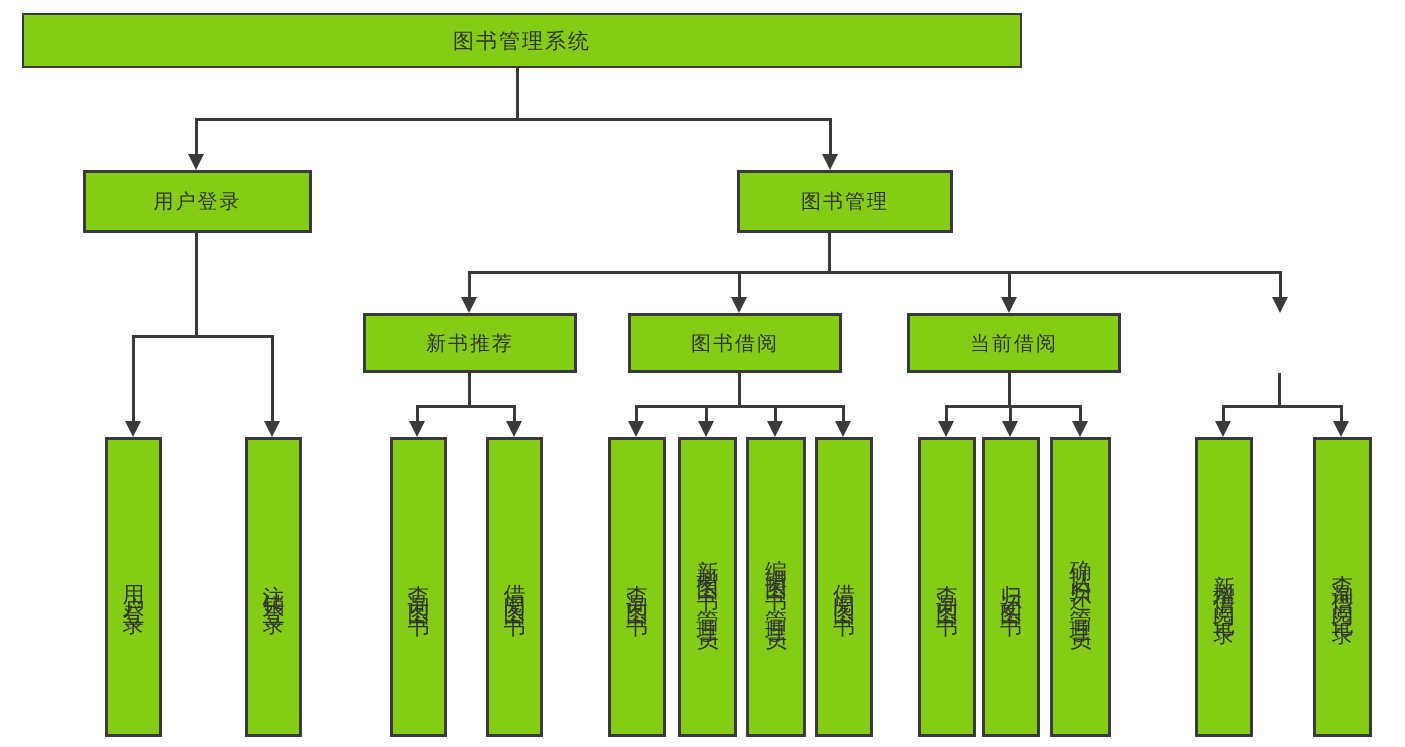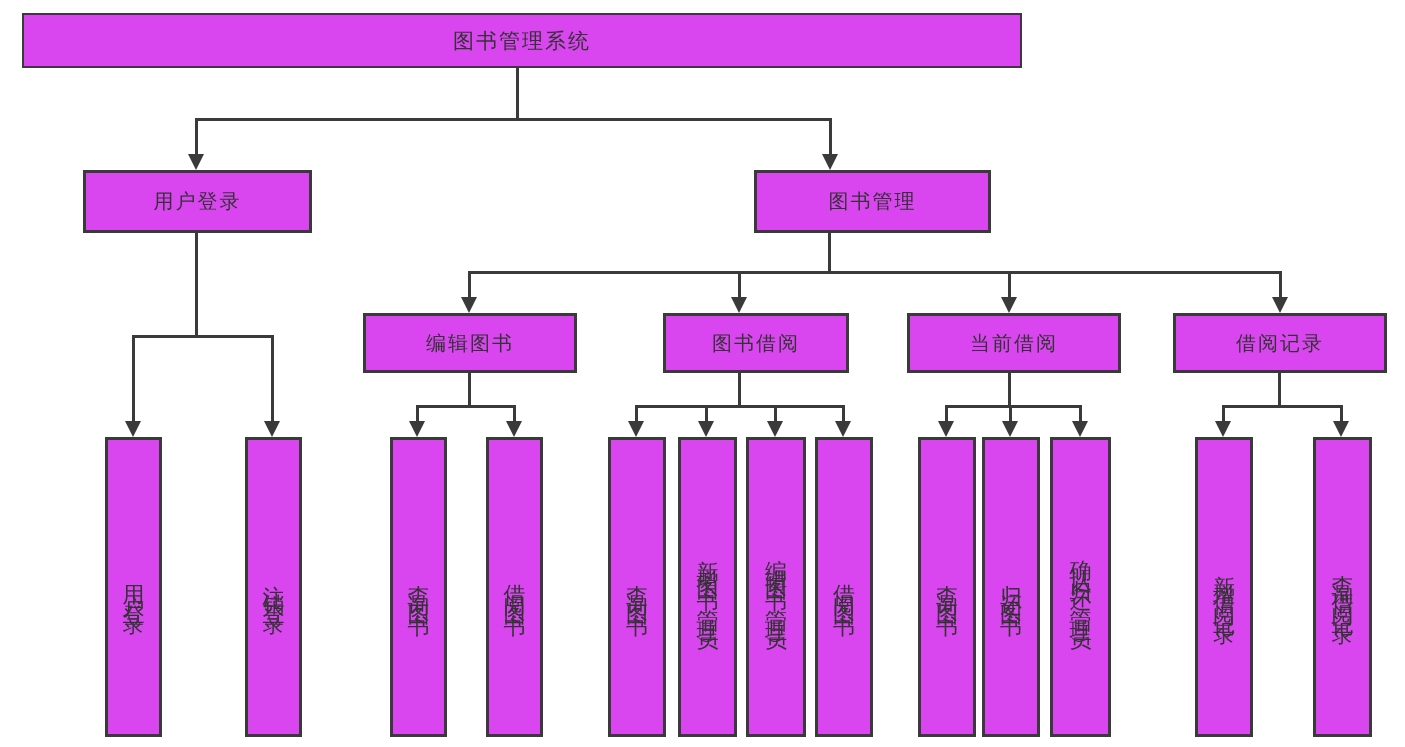--- a/index.html
+++ b/index.html
@@ -1,21 +1,21 @@
 <!DOCTYPE html>
 <html><head>
 <meta charset="utf-8">
 <style>
   html,body{margin:0;padding:0;background:#fff;}
   .canvas{
     position:relative;width:1405px;height:747px;background:var(--bg,#fff);
     font-family:"Liberation Sans","DejaVu Sans",sans-serif;overflow:hidden;
   }
   .box{
-    position:absolute;border:3px solid var(--line,#3a3a3a);background:#d946ef;
+    position:absolute;border:3px solid var(--line,#3a3a3a);background:#84cc16;
     display:flex;align-items:center;justify-content:center;box-sizing:border-box;
   }
   .box.root{border-width:2px;}
   .lbl{
     font-size:20px;color:var(--text,#333);letter-spacing:2px;white-space:nowrap;
   }
   .root .lbl{font-size:21px;}
   .vbox .lbl{
     writing-mode:vertical-rl;text-orientation:mixed;
     font-size:22px;letter-spacing:10px;white-space:normal;line-height:1;
@@ -44,21 +44,21 @@
   <div class="line" style="left:516px;top:68px;width:3px;height:50px"></div>
   <div class="line" style="left:195px;top:118px;width:637px;height:3px"></div>
   <div class="line" style="left:195px;top:118px;width:3px;height:38px"></div>
   <div class="ahead" style="left:188px;top:154px"></div>
   <div class="line" style="left:829px;top:118px;width:3px;height:38px"></div>
   <div class="ahead" style="left:822px;top:154px"></div>
 
   <div class="box" style="left:83px;top:170px;width:229px;height:63px">
     <span class="lbl">用户登录</span>
   </div>
-  <div class="box" style="left:754px;top:170px;width:237px;height:63px">
+  <div class="box" style="left:737px;top:170px;width:216px;height:63px">
     <span class="lbl">图书管理</span>
   </div>
 
   <div class="line" style="left:195px;top:233px;width:3px;height:102px"></div>
   <div class="line" style="left:132px;top:335px;width:142px;height:3px"></div>
   <div class="line" style="left:132px;top:335px;width:3px;height:86px"></div>
   <div class="ahead" style="left:125px;top:421px"></div>
   <div class="line" style="left:271px;top:335px;width:3px;height:86px"></div>
   <div class="ahead" style="left:264px;top:421px"></div>
 
@@ -67,30 +67,27 @@
   <div class="line" style="left:468px;top:271px;width:3px;height:27px"></div>
   <div class="ahead" style="left:461px;top:297px"></div>
   <div class="line" style="left:738px;top:271px;width:3px;height:27px"></div>
   <div class="ahead" style="left:731px;top:297px"></div>
   <div class="line" style="left:1008px;top:271px;width:3px;height:27px"></div>
   <div class="ahead" style="left:1001px;top:297px"></div>
   <div class="line" style="left:1279px;top:271px;width:3px;height:27px"></div>
   <div class="ahead" style="left:1272px;top:297px"></div>
 
   <div class="box" style="left:363px;top:313px;width:214px;height:60px">
-    <span class="lbl">编辑图书</span>
+    <span class="lbl">新书推荐</span>
   </div>
-  <div class="box" style="left:663px;top:313px;width:186px;height:60px">
+  <div class="box" style="left:628px;top:313px;width:214px;height:60px">
     <span class="lbl">图书借阅</span>
   </div>
   <div class="box" style="left:907px;top:313px;width:214px;height:60px">
     <span class="lbl">当前借阅</span>
-  </div>
-  <div class="box" style="left:1173px;top:313px;width:214px;height:60px">
-    <span class="lbl">借阅记录</span>
   </div>
 
   <div class="line" style="left:468px;top:373px;width:3px;height:32px"></div>
   <div class="line" style="left:416px;top:405px;width:100px;height:3px"></div>
   <div class="line" style="left:416px;top:405px;width:3px;height:16px"></div>
   <div class="ahead" style="left:409px;top:421px"></div>
   <div class="line" style="left:513px;top:405px;width:3px;height:16px"></div>
   <div class="ahead" style="left:506px;top:421px"></div>
 
   <div class="line" style="left:738px;top:373px;width:3px;height:32px"></div>

